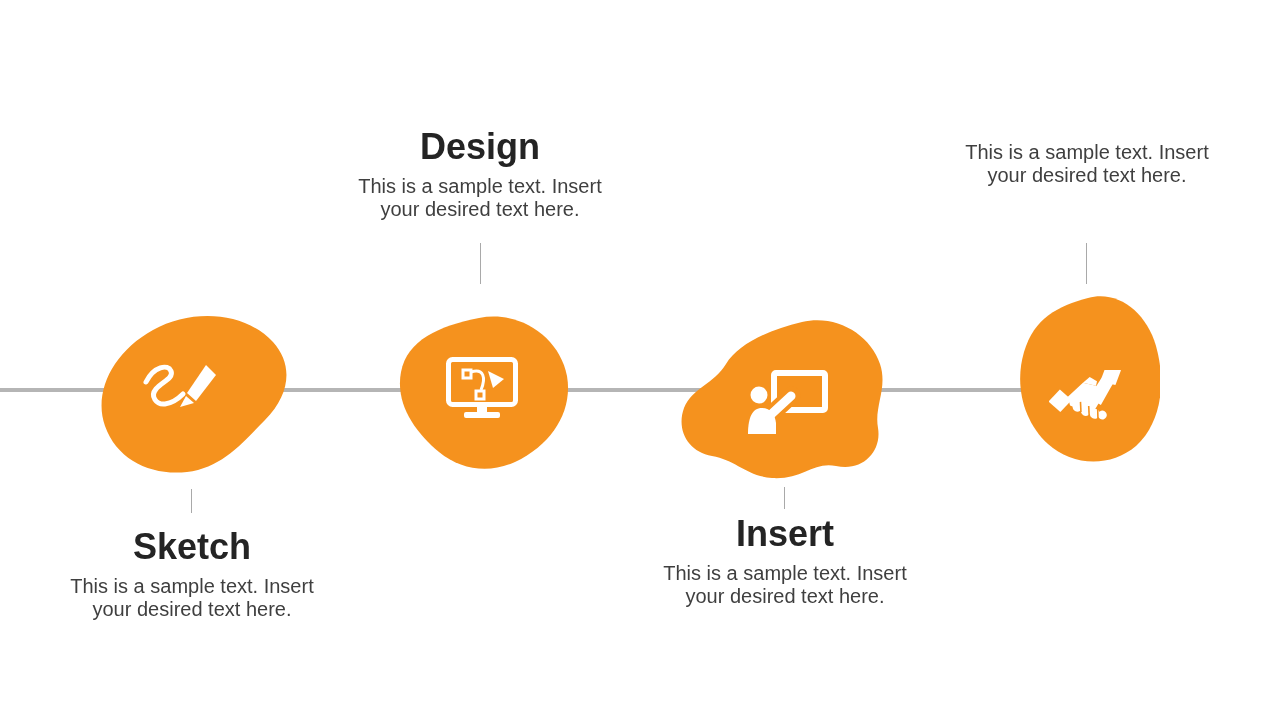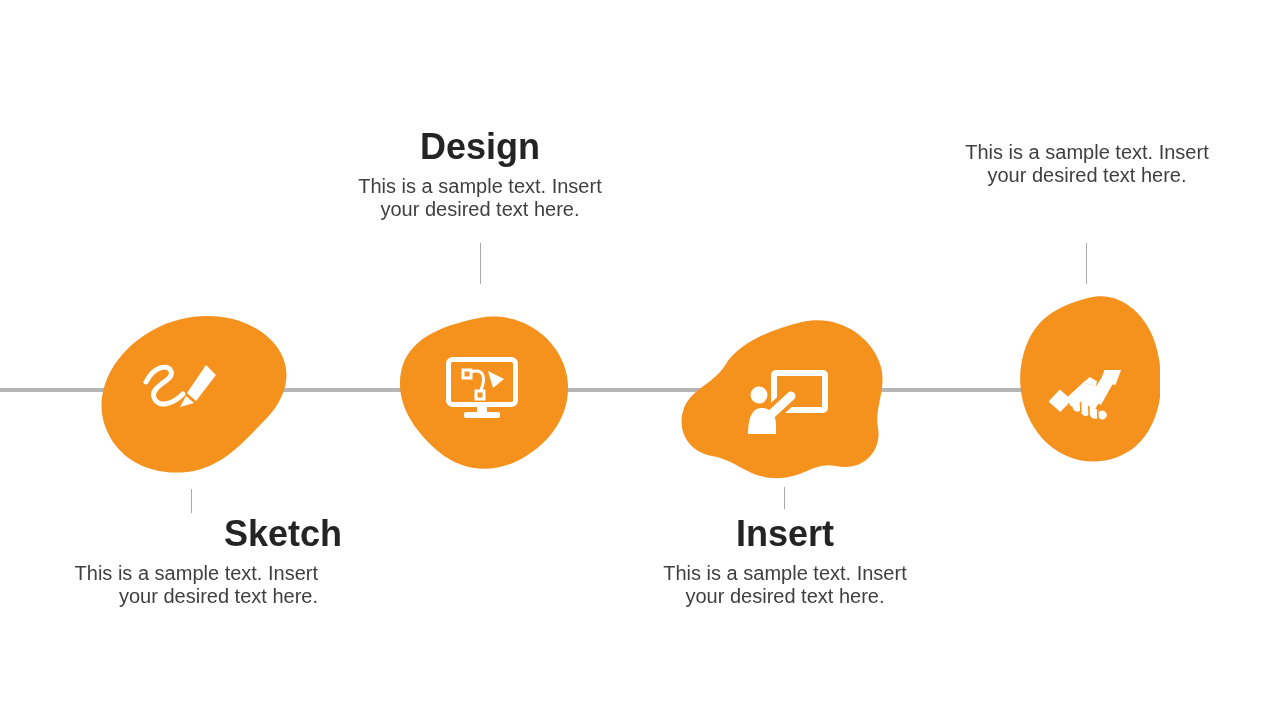--- a/index.html
+++ b/index.html
@@ -22,21 +22,21 @@
   .connector{position:absolute;width:1px;background:var(--connector-color);z-index:1;}
 
   .label{position:absolute;width:300px;text-align:center;z-index:2;}
   .label h2{font-size:36px;line-height:34px;font-weight:700;color:var(--title-color);letter-spacing:0;}
   .label p{margin:11px auto 0;max-width:252px;font-size:20px;line-height:23px;color:var(--body-color);}
 
   
   .blob-sketch{left:95px;top:308px;}
   .icon-sketch{left:140px;top:358px;}
   .connector-sketch{left:191px;top:489px;height:24px;}
-  .label-sketch{left:42px;top:517px;text-align:right;}
+  .label-sketch{left:42px;top:530px;}
   
   .blob-design{left:393px;top:314px;}
   .icon-design{left:446px;top:357px;}
   .connector-design{left:480px;top:243px;height:41px;}
   .label-design{left:330px;top:130px;}
   
   .blob-present{left:674px;top:314px;}
   .icon-present{left:748px;top:370px;}
   .connector-present{left:784px;top:487px;height:22px;}
   .label-present{left:635px;top:517px;}

